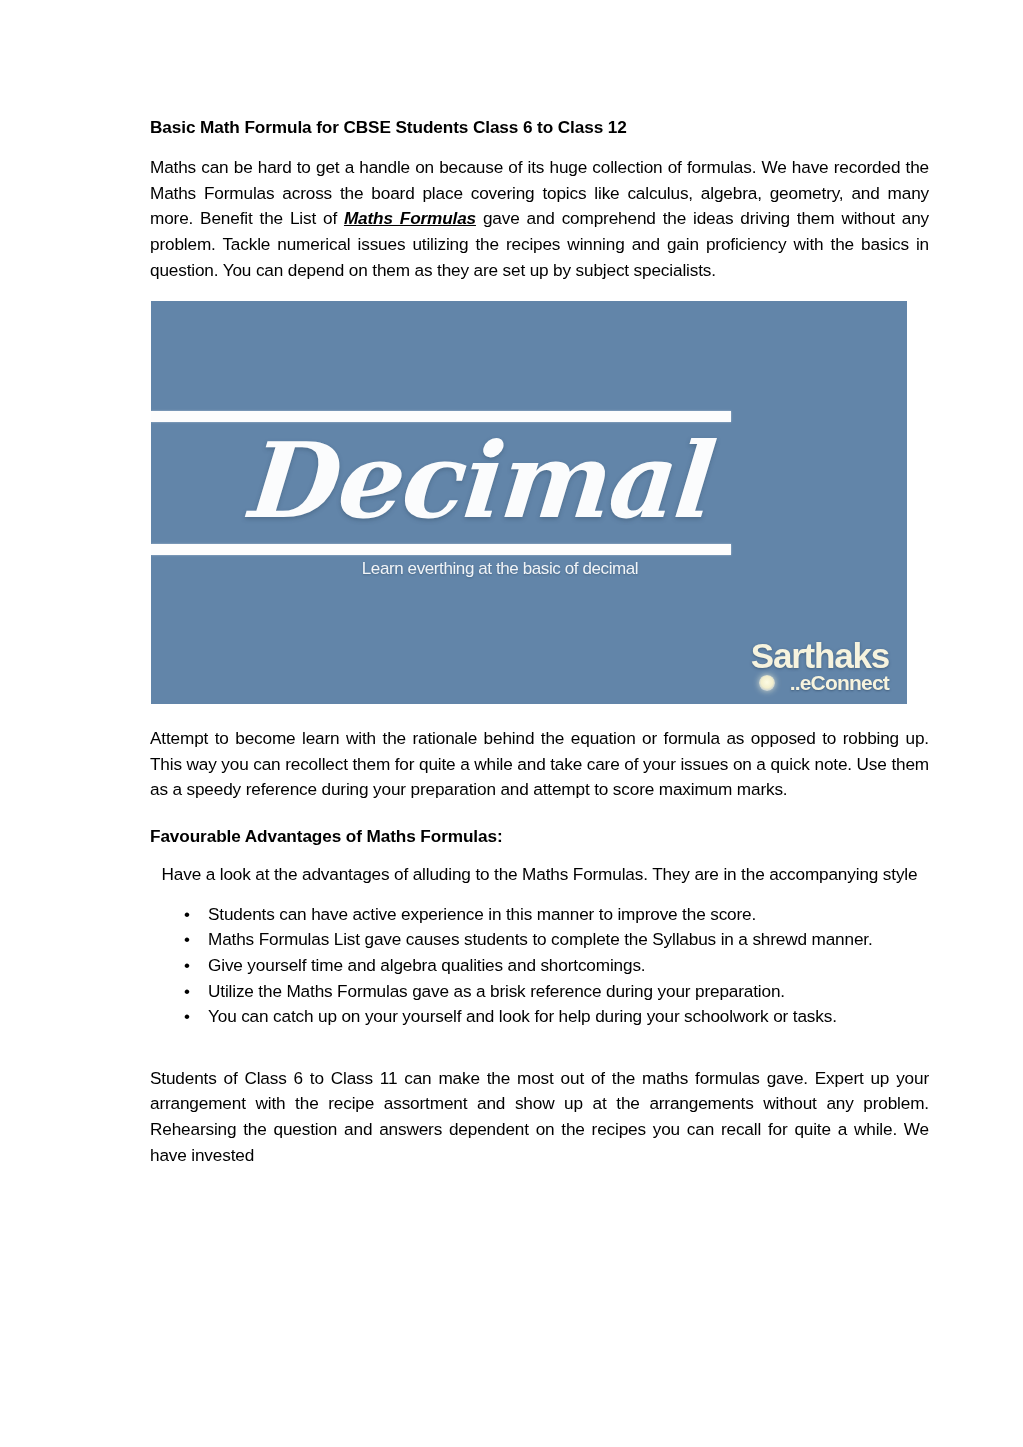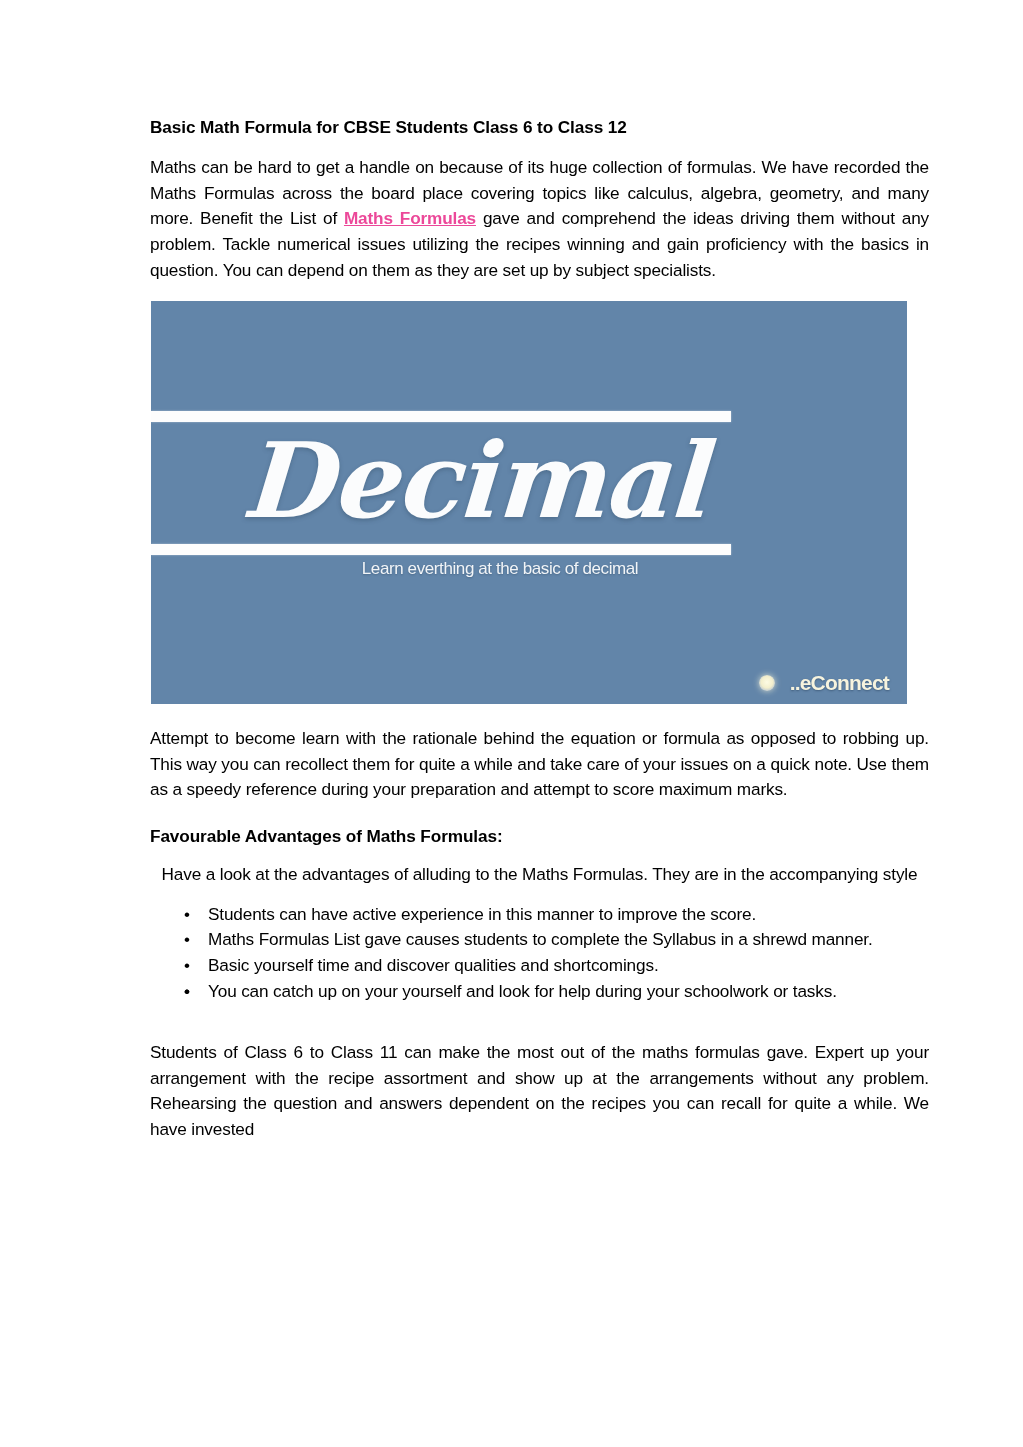--- a/index.html
+++ b/index.html
@@ -59,22 +59,23 @@
     margin: 0 0 14px 0;
     color: #000;
     letter-spacing: -0.15px;
   }
   .para.last { margin-bottom: 0; }
 
   .para-noindent { text-align: center; }
 
   
   .inline-link {
-    color: #ec4899;
-    font-weight: bold;
+    color: #000000;
+    font-weight: bold;
+    font-style: italic;
     text-decoration: underline;
   }
 
   
   .bullet-list {
     list-style: none;
     margin: 0;
     padding: 0;
     margin-left: 34px;
   }
@@ -201,38 +202,39 @@
     <h1 class="doc-heading">Basic Math Formula for CBSE Students Class 6 to Class 12</h1>
 
     <p class="para"><span>Maths can be hard to get a handle on because of its huge collection of formulas. We have recorded the Maths Formulas across the board place covering topics like calculus, algebra, geometry, and many more. Benefit the List of </span><a href="#" class="inline-link">Maths Formulas</a><span> gave and comprehend the ideas driving them without any problem. Tackle numerical issues utilizing the recipes winning and gain proficiency with the basics in question. You can depend on them as they are set up by subject specialists.</span></p>
 
     <div class="banner">
       <div class="banner-bar top"></div>
       <div class="banner-title">Decimal</div>
       <div class="banner-bar bottom"></div>
       <div class="banner-subtitle">Learn everthing at the basic of decimal</div>
       <div class="brand-logo">
+        <div class="brand-name">Sarthaks</div>
         <div class="brand-sub-row">
           <span class="brand-dot"></span>
           <span class="brand-sub">..eConnect</span>
         </div>
       </div>
     </div>
 
     <p class="para">Attempt to become learn with the rationale behind the equation or formula as opposed to robbing up. This way you can recollect them for quite a while and take care of your issues on a quick note. Use them as a speedy reference during your preparation and attempt to score maximum marks.</p>
 
     <h2 class="section-heading">Favourable Advantages of Maths Formulas:</h2>
 
     <p class="para para-noindent">Have a look at the advantages of alluding to the Maths Formulas. They are in the accompanying style</p>
 
     <ul class="bullet-list">
       <li><span class="bullet-dot">•</span><span>Students can have active experience in this manner to improve the score.</span></li>
       <li><span class="bullet-dot">•</span><span>Maths Formulas List gave causes students to complete the Syllabus in a shrewd manner.</span></li>
-      <li><span class="bullet-dot">•</span><span>Basic yourself time and discover qualities and shortcomings.</span></li>
-      <li><span class="bullet-dot">•</span></li>
+      <li><span class="bullet-dot">•</span><span>Give yourself time and algebra qualities and shortcomings.</span></li>
+      <li><span class="bullet-dot">•</span><span>Utilize the Maths Formulas gave as a brisk reference during your preparation.</span></li>
       <li><span class="bullet-dot">•</span><span>You can catch up on your yourself and look for help during your schoolwork or tasks.</span></li>
     </ul>
 
     <div class="spacer-line"></div>
 
     <p class="para last">Students of Class 6 to Class 11 can make the most out of the maths formulas gave. Expert up your arrangement with the recipe assortment and show up at the arrangements without any problem. Rehearsing the question and answers dependent on the recipes you can recall for quite a while. We have invested</p>
 
   </div>
 </div>
 

